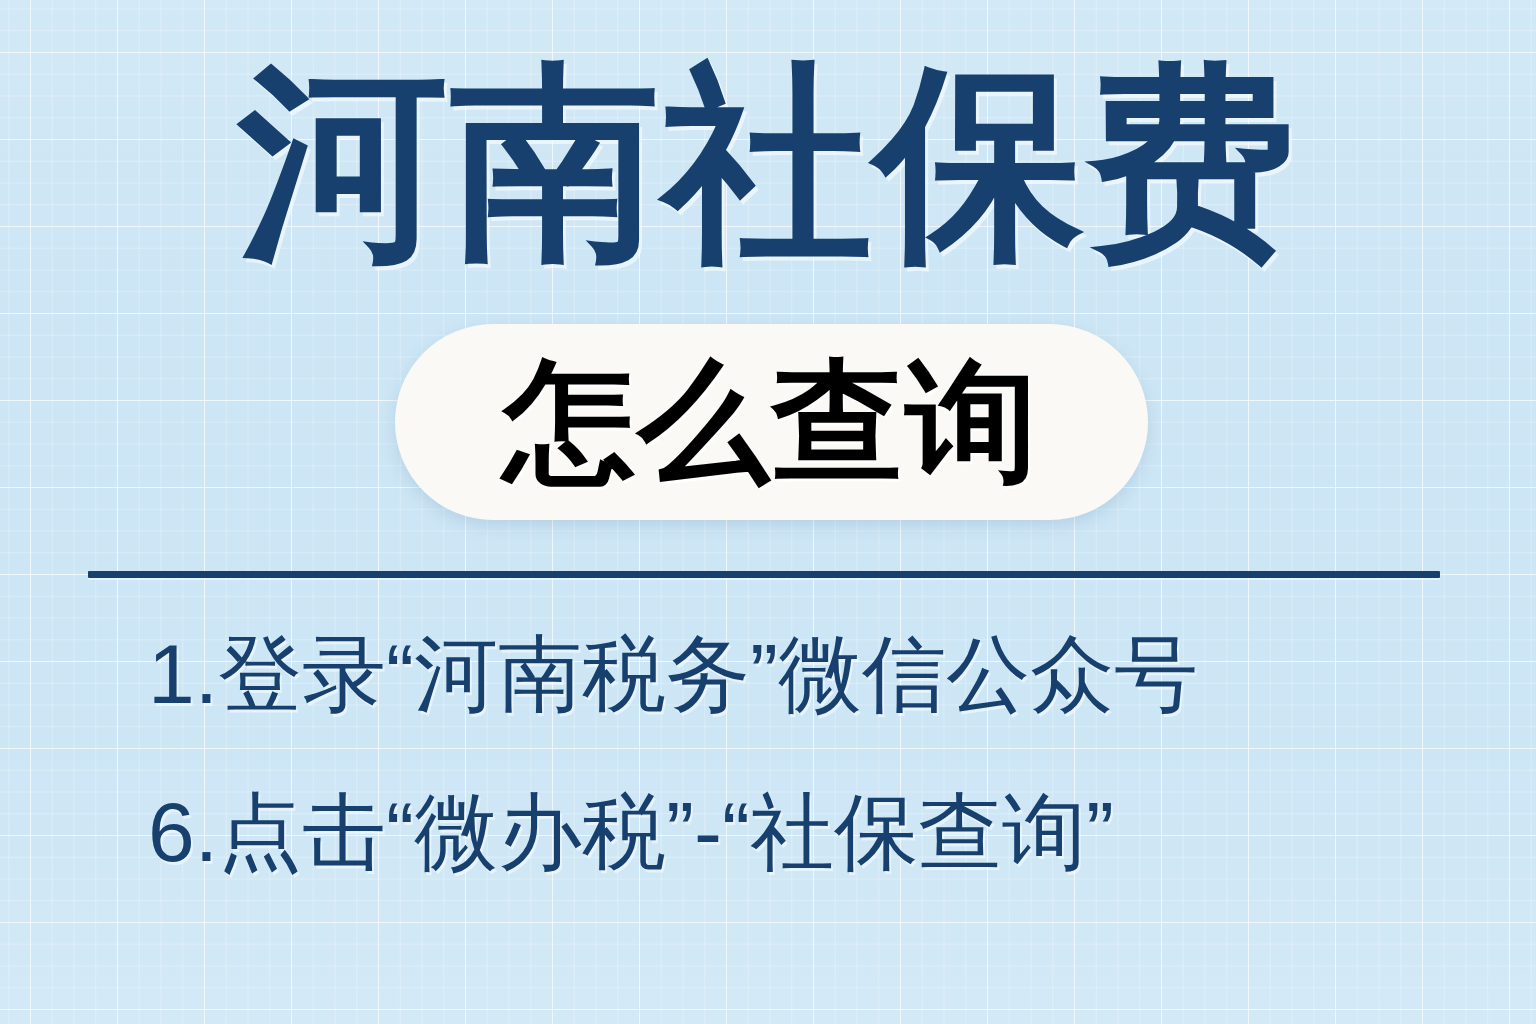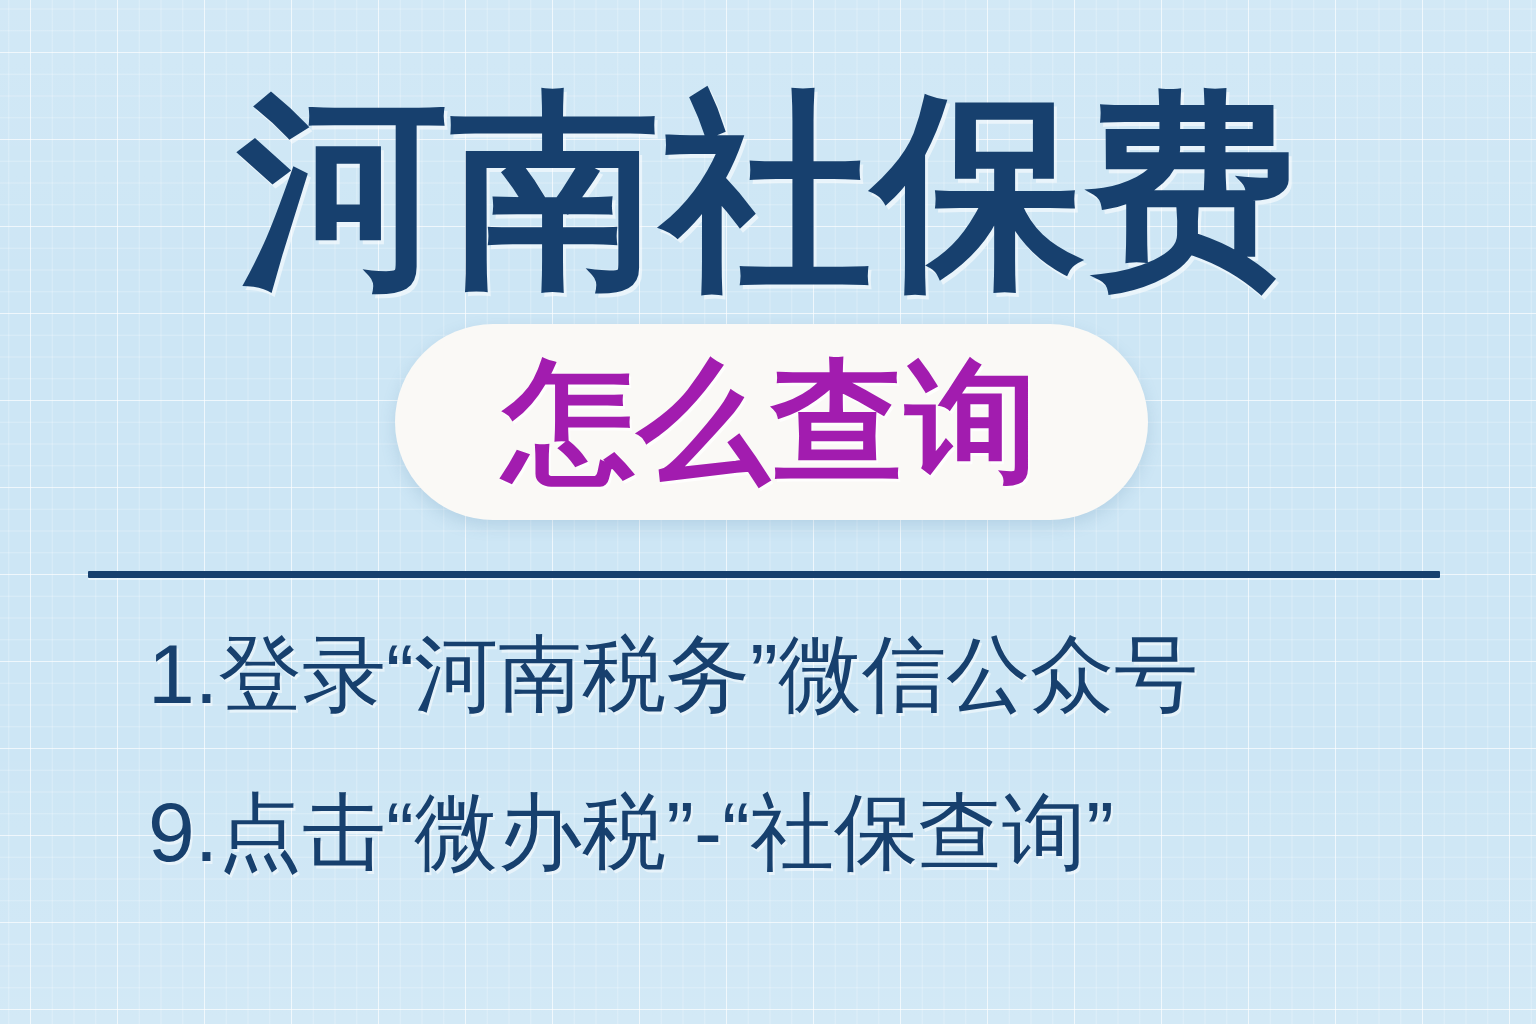--- a/index.html
+++ b/index.html
@@ -49,21 +49,21 @@
         rgba(255,255,255,0.10) 0%,
         rgba(255,255,255,0.00) 28%,
         rgba(255,255,255,0.00) 72%,
         rgba(255,255,255,0.12) 100%);
     pointer-events: none;
   }
 
   
   #title {
     position: absolute;
-    top: 72px;
+    top: 44px;
     left: 0;
     width: 1536px;
     text-align: center;
     font-size: 210px;
     line-height: 240px;
     font-weight: 700;
     color: #17406e;
     letter-spacing: 2px;
     white-space: nowrap;
     text-shadow: 3px 4px 0 rgba(255,255,255,0.55);
@@ -81,21 +81,21 @@
     box-shadow: 0 6px 16px rgba(70,120,160,0.18);
     display: flex;
     align-items: center;
     justify-content: center;
   }
 
   #badge-text {
     font-size: 132px;
     line-height: 140px;
     font-weight: 700;
-    color: #a21caf;
+    color: #000000;
     letter-spacing: 2px;
     white-space: nowrap;
     text-shadow: 2px 3px 0 rgba(255,255,255,0.75);
     text-align: center;
   }
 
   
   #divider {
     position: absolute;
     left: 88px;
@@ -138,16 +138,16 @@
   <div id="title">河南社保费</div>
 
   <div id="badge">
     <span id="badge-text">怎么查询</span>
   </div>
 
   <div id="divider"></div>
 
   <div id="steps">
     <div class="step" id="step-1">1.登录“河南税务”微信公众号</div>
-    <div class="step" id="step-2">9.点击“微办税”-“社保查询”</div>
+    <div class="step" id="step-2">6.点击“微办税”-“社保查询”</div>
   </div>
 
 </div>
 
 </body></html>

